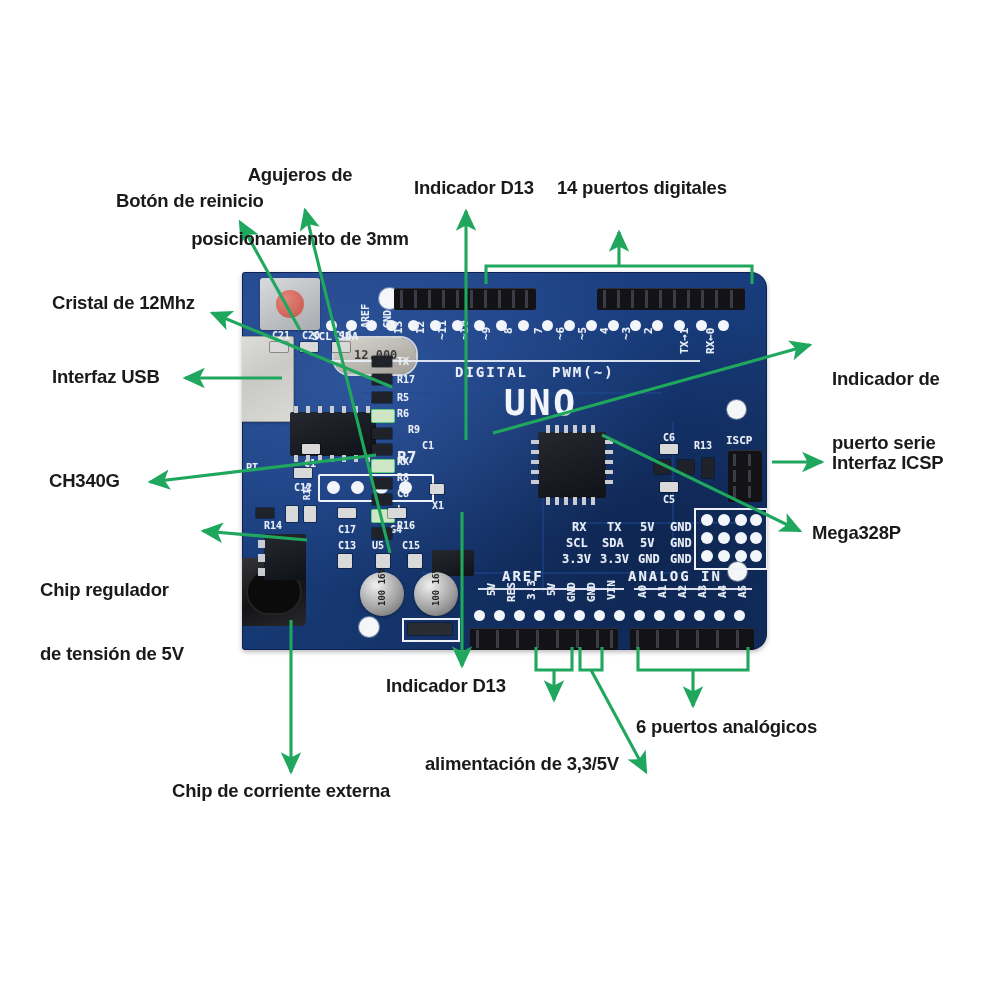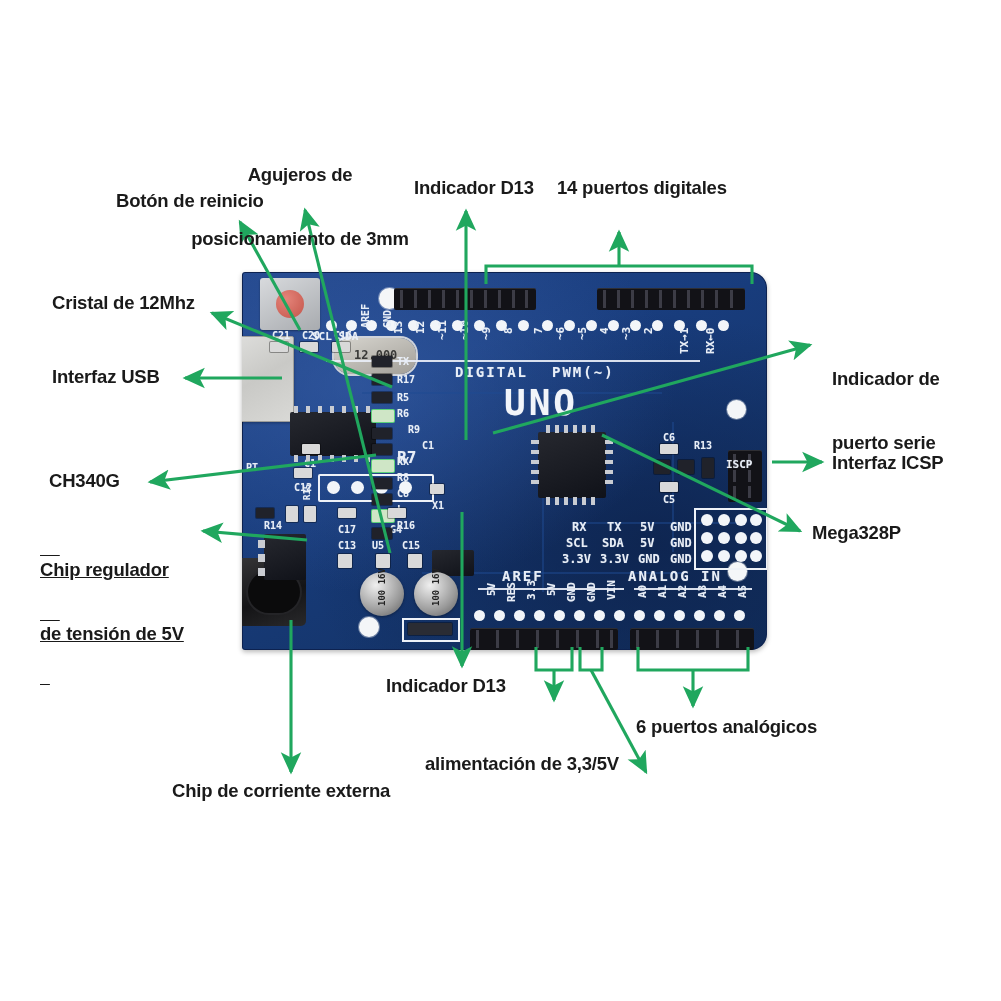--- a/index.html
+++ b/index.html
@@ -271,21 +271,21 @@
     </div>
 
     <div class="hdr" style="left:486px;top:178px;width:34px;height:52px;">
       <i style="left:5px;top:4px;height:12px"></i>
         <i style="left:20px;top:4px;height:12px"></i>
       <i style="left:5px;top:20px;height:12px"></i>
         <i style="left:20px;top:20px;height:12px"></i>
       <i style="left:5px;top:36px;height:12px"></i>
         <i style="left:20px;top:36px;height:12px"></i>
     </div>
-    <div class="silk" style="left:484px;top:162px;font-size:11px;margin-top:24px;">ISCP</div>
+    <div class="silk" style="left:484px;top:162px;font-size:11px;">ISCP</div>
 
     <div>
       <div class="silk" style="left:330px;top:248px;font-size:12px;">RX</div>
       <div class="silk" style="left:365px;top:248px;font-size:12px;">TX</div>
       <div class="silk" style="left:398px;top:248px;font-size:12px;">5V</div>
       <div class="silk" style="left:428px;top:248px;font-size:12px;">GND</div>
       <div class="silk" style="left:324px;top:264px;font-size:12px;">SCL</div>
       <div class="silk" style="left:360px;top:264px;font-size:12px;">SDA</div>
       <div class="silk" style="left:398px;top:264px;font-size:12px;">5V</div>
       <div class="silk" style="left:428px;top:264px;font-size:12px;">GND</div>
@@ -471,21 +471,21 @@
   <div class="lbl" style="left:414px;top:177px;">Indicador D13</div>
 
   <div class="lbl" style="left:557px;top:177px;">14 puertos digitales</div>
 
   <div class="lbl" style="left:52px;top:292px;">Cristal de 12Mhz</div>
 
   <div class="lbl" style="left:52px;top:366px;">Interfaz USB</div>
 
   <div class="lbl" style="left:49px;top:470px;">CH340G</div>
 
-  <div class="lbl" style="left:40px;top:516px;text-decoration:underline;">
+  <div class="lbl" style="left:40px;top:536px;">
     <div>Chip regulador</div>
     <div>de tensión de 5V</div>
   </div>
 
   <div class="lbl" style="left:832px;top:325px;">
     <div>Indicador de</div>
     <div>puerto serie</div>
   </div>
 
   <div class="lbl" style="left:832px;top:452px;">Interfaz ICSP</div>

